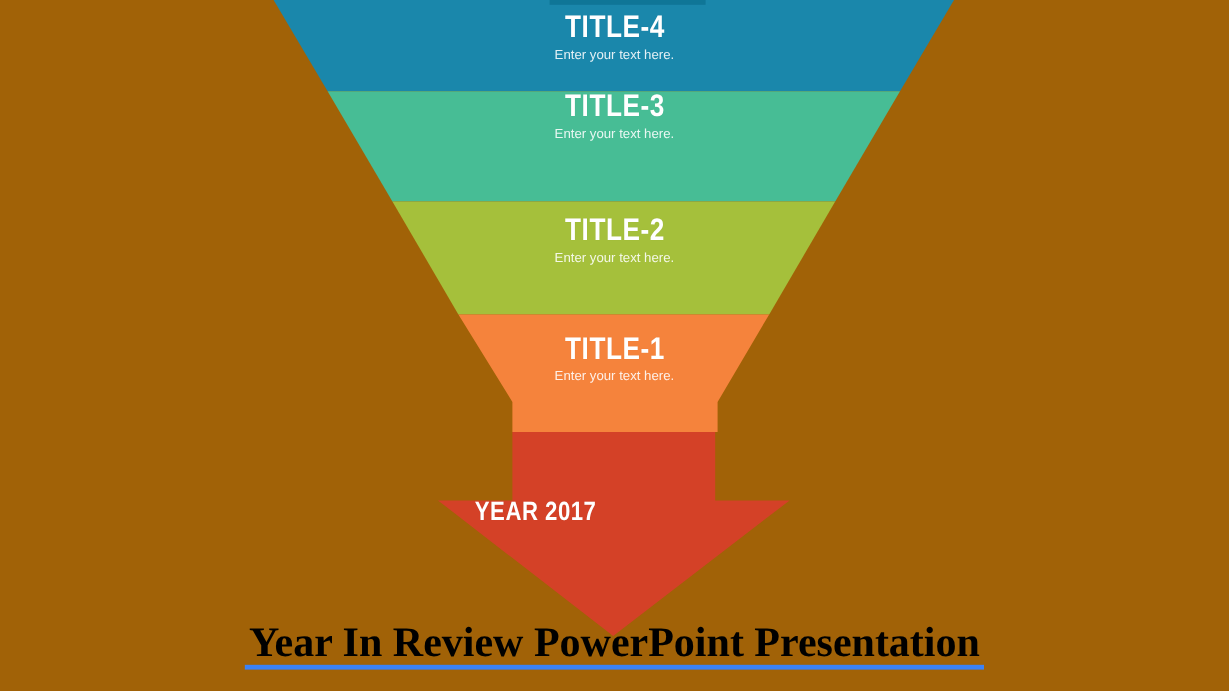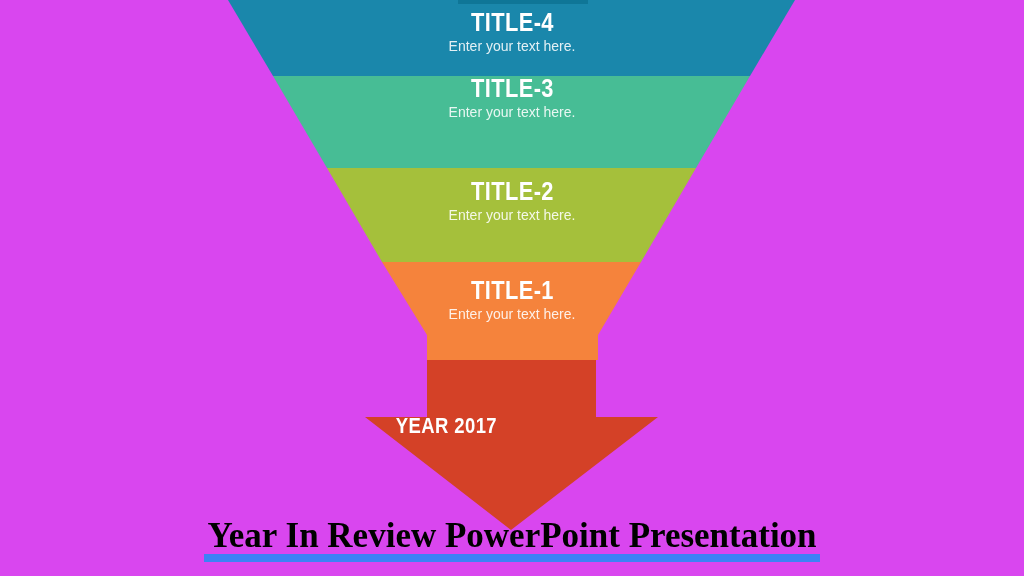--- a/index.html
+++ b/index.html
@@ -1,60 +1,60 @@
 <!DOCTYPE html>
 <html><head>
 <meta charset="utf-8">
 <style>
   html,body { margin:0; padding:0; background:#ffffff; }
   .slide {
     position:relative;
     width:1024px; height:576px;
-    background:#d946ef;
+    background:#a16207;
     overflow:hidden;
     font-family:"Liberation Sans", sans-serif;
   }
   .funnel-svg { position:absolute; left:0; top:0; width:1024px; height:576px; }
 
   .lvl-text {
     position:absolute; left:0; width:1024px;
     text-align:center; color:#ffffff;
     pointer-events:none;
   }
   .lvl-title {
     display:inline-block;
     font-weight:bold;
     font-size:26px; line-height:28px;
     letter-spacing:0.5px;
     transform:scaleX(0.84);
     transform-origin:50% 50%;
     text-shadow:0 0 1px rgba(0,0,0,0.08);
   }
   .lvl-sub {
-    font-size:14px; line-height:14px;
+    font-size:11px; line-height:14px;
     margin-top:3px;
     color:rgba(255,255,255,0.88);
   }
   .year-label {
     position:absolute; left:0; top:414px; width:892px;
     text-align:center;
   }
   .year-label .lvl-title { font-size:22px; line-height:24px; }
 
   .footer-title {
     position:absolute; left:0; top:517px; width:1024px;
     text-align:center;
     font-family:"Liberation Serif", serif;
     font-size:35px; line-height:37px;
     font-weight:bold;
     color:#000000;
   }
   .footer-title .underline {
     display:inline-block;
-    border-bottom:8px solid #3b82f6;
+    border-bottom:4px solid #3b82f6;
     padding:0 3px 0 3px;
   }
 </style>
 </head>
 <body>
 
 <div class="slide">
 
   <svg class="funnel-svg" viewBox="0 0 1024 576" aria-hidden="true">
 

